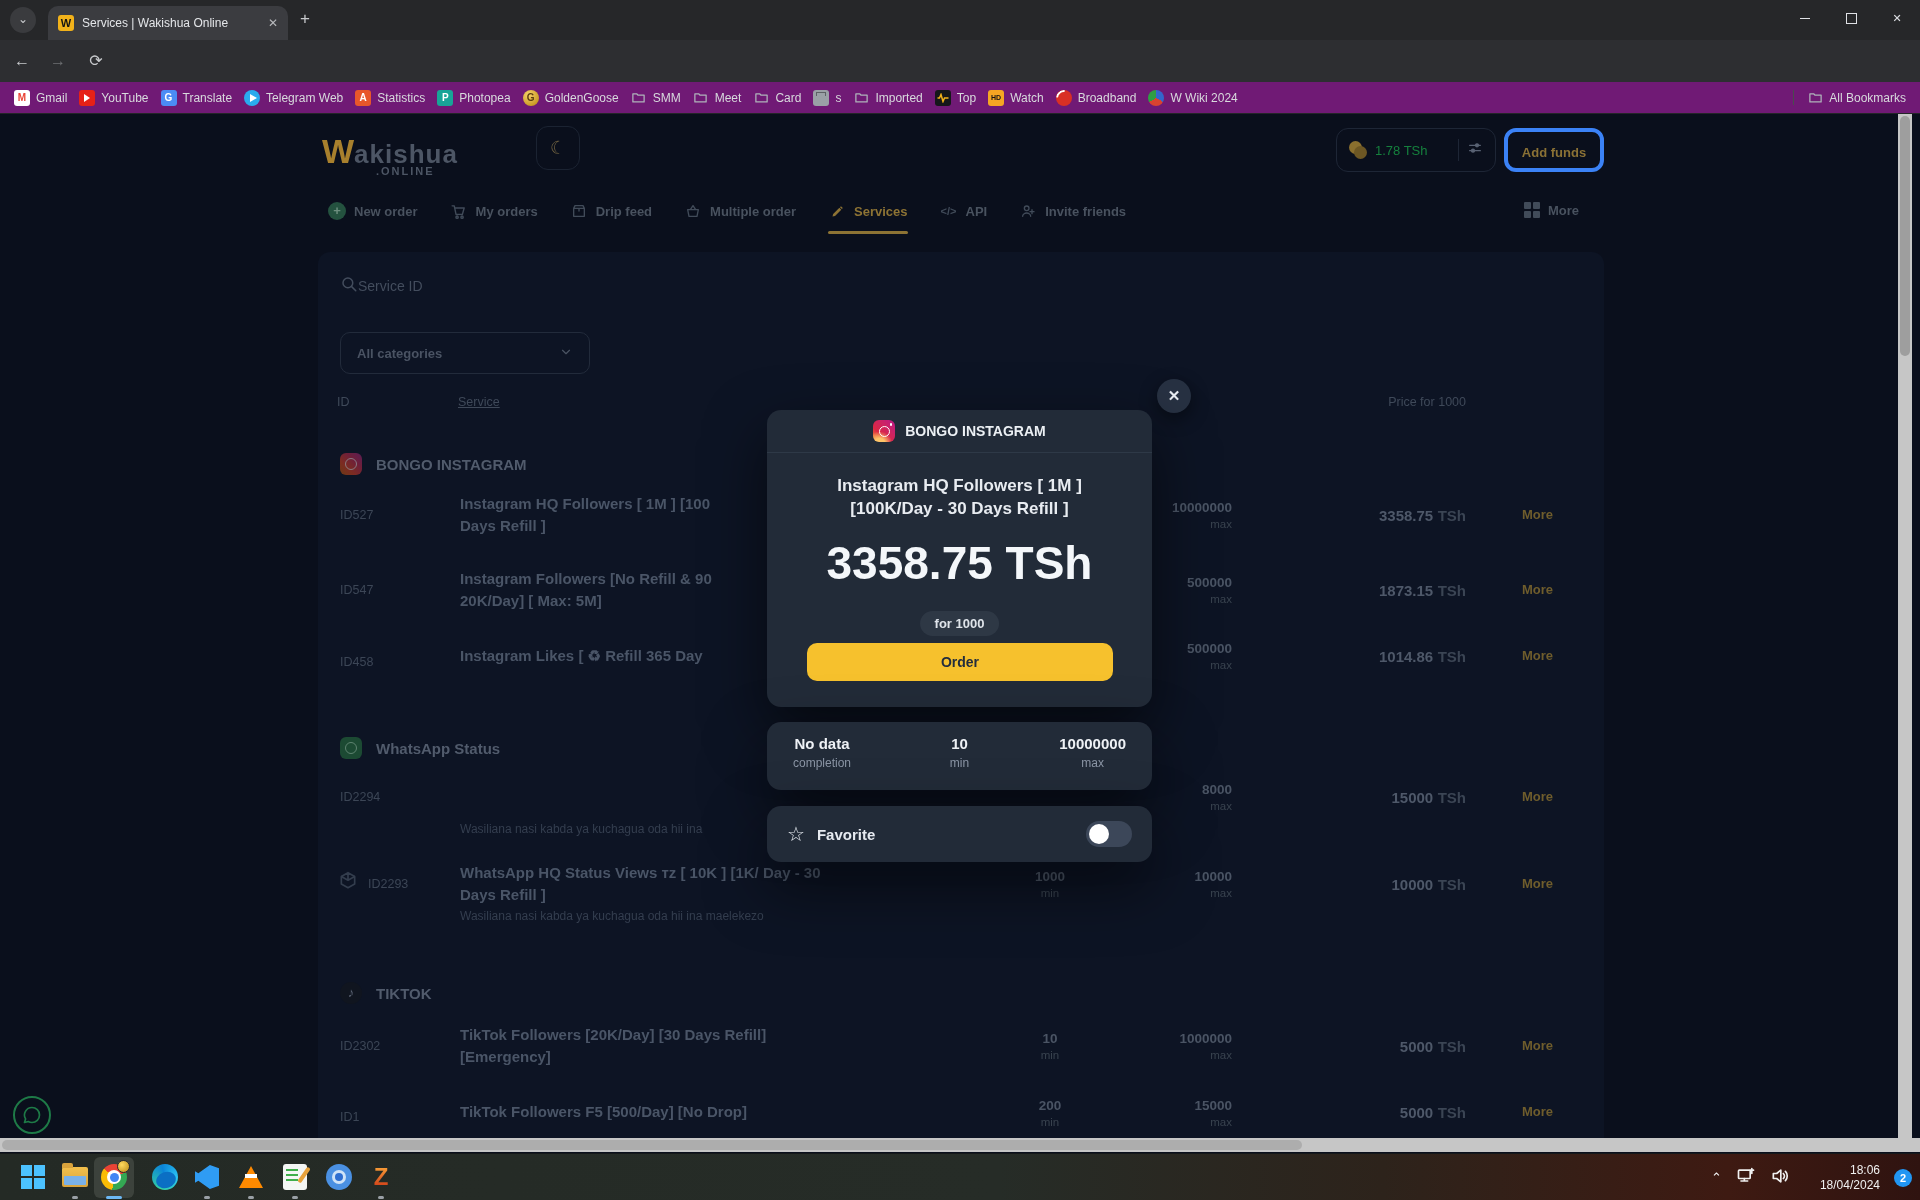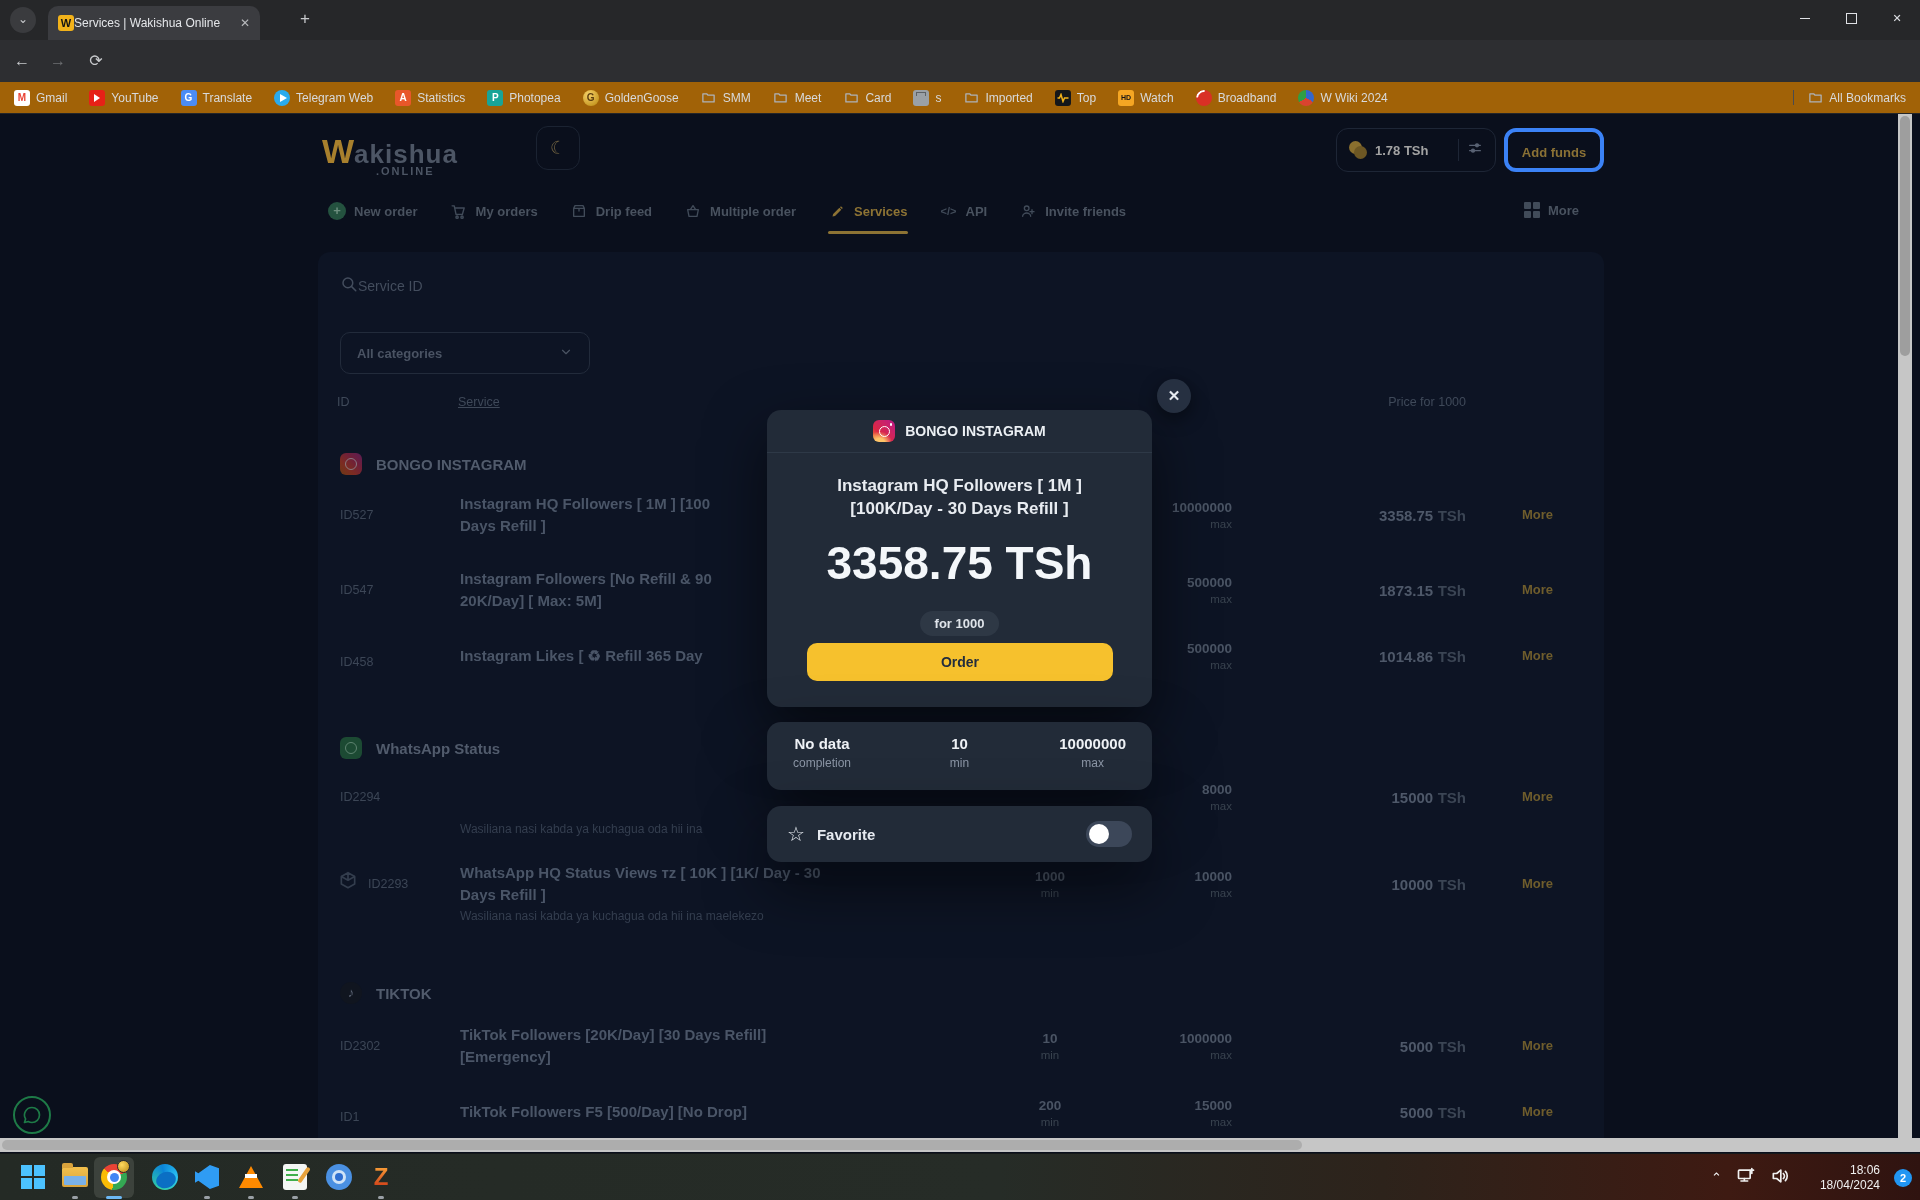--- a/index.html
+++ b/index.html
@@ -3,22 +3,22 @@
 <meta charset="utf-8">
 <style>
   * { margin:0; padding:0; box-sizing:border-box; }
   html,body { width:1920px; height:1200px; overflow:hidden; background:#0a0f1c;
               font-family:"Liberation Sans", sans-serif; }
 
   
   #tabstrip { position:absolute; left:0; top:0; width:1920px; height:40px; background:#262729; }
   #tabsearch { position:absolute; left:10px; top:7px; width:26px; height:26px; border-radius:50%;
                background:#3a3b3e; color:#c8cacd; text-align:center; line-height:24px; font-size:12px; }
-  #activetab { position:absolute; left:48px; top:6px; width:212px; height:34px; background:#3b3c40;
-               border-radius:10px 10px 0 0; display:flex; align-items:center; padding:0 10px; }
+  #activetab { position:absolute; left:48px; top:6px; width:240px; height:34px; background:#3b3c40;
+               border-radius:10px 10px 0 0; display:flex; align-items:center; padding:0 10px; gap:8px; }
   .favicon-w { width:16px; height:16px; border-radius:3px; background:#f2b21a; color:#141414;
                font-weight:bold; font-size:11px; text-align:center; line-height:16px; }
   .favicon-w::after { content:"W"; }
   #tabtitle { color:#e4e6e9; font-size:12px; white-space:nowrap; overflow:hidden; flex:1; }
   #tabclose { color:#b7b9bc; font-size:12px; }
   #newtab { position:absolute; left:300px; top:9px; color:#c8cacd; font-size:17px; }
   #wincontrols { position:absolute; right:0; top:0; height:36px; display:flex; }
   .winbtn { width:46px; height:36px; display:flex; align-items:center; justify-content:center; color:#dfe1e5; font-size:11px; }
   .win-min::after { content:""; width:10px; height:1px; background:#dfe1e5; }
   .win-max::after { content:""; width:9px; height:9px; border:1px solid #dfe1e5; }
@@ -32,22 +32,22 @@
   .omni-right { margin-left:auto; display:flex; gap:18px; align-items:center; }
   .toolbar-ext { position:absolute; top:48px; display:flex; align-items:center; gap:16px; }
   .ext-sep { width:1px; height:18px; background:#55565a; }
   .gicon { color:#c8cacd; }
   #avatar { width:26px; height:26px; border-radius:50%;
             background:radial-gradient(circle at 65% 30%, #f9c04b 0 35%, #7b4397 70%, #3a2450 100%); position:relative; overflow:hidden; }
   #avatar::after { content:""; position:absolute; left:6px; top:10px; width:14px; height:12px;
                    background:#201530; border-radius:40% 60% 30% 40%; transform:rotate(-15deg); }
   #menudots { color:#c8cacd; font-size:13px; letter-spacing:0; line-height:5px; }
 
-  #bookmarksbar { position:absolute; left:0; top:82px; width:1920px; height:32px; background:#a16207;
-                  display:flex; align-items:center; padding:0 14px; gap:22px; border-bottom:1px solid #242528; }
+  #bookmarksbar { position:absolute; left:0; top:82px; width:1920px; height:32px; background:#701a75;
+                  display:flex; align-items:center; padding:0 14px; gap:12px; border-bottom:1px solid #242528; }
   .bm { display:flex; align-items:center; gap:6px; color:#d8dadd; font-size:12px; white-space:nowrap; }
   .bmi { width:16px; height:16px; border-radius:3px; display:flex; align-items:center; justify-content:center;
          font-size:10px; font-weight:bold; flex:0 0 16px; }
   .bmi.gmail { background:#fff; color:#ea4335; } .bmi.gmail::after{content:"M";}
   .bmi.youtube { background:#e62117; } .bmi.youtube::after{content:""; border-left:6px solid #fff; border-top:4px solid transparent; border-bottom:4px solid transparent;}
   .bmi.translate { background:#4b8cf5; color:#fff; } .bmi.translate::after{content:"G";}
   .bmi.telegram { background:#2aabee; border-radius:50%; } .bmi.telegram::after{content:""; border-left:7px solid #fff; border-top:4px solid transparent; border-bottom:4px solid transparent; margin-left:2px;}
   .bmi.stats { background:#e8572a; color:#fff; } .bmi.stats::after{content:"A";}
   .bmi.photopea { background:#18a497; color:#fff; } .bmi.photopea::after{content:"P";}
   .bmi.goose { background:radial-gradient(circle at 35% 30%, #f7d26a, #b8860b); border-radius:50%; color:#5b3c0e; } .bmi.goose::after{content:"G";}
@@ -70,21 +70,21 @@
   #logo .lw { font-size:34px; font-weight:bold; color:#a8802d; }
   #logo .lr { font-size:26px; font-weight:bold; color:#4d5665; letter-spacing:1px; }
   #logo .ltld { display:block; margin-left:54px; margin-top:-6px; font-size:11px; font-weight:bold; letter-spacing:2px; color:#4d5665; }
   #moonbtn { position:absolute; left:218px; top:12px; width:44px; height:44px; border-radius:12px;
              border:1px solid #1b2332; color:#6f6140; font-size:18px; text-align:center; line-height:42px; }
   #balance { position:absolute; left:1018px; top:14px; width:160px; height:44px; border-radius:12px;
              border:1px solid #1e2636; display:flex; align-items:center; padding:0 12px; gap:8px; }
   .coin { width:18px; height:18px; position:relative; }
   .coin::before, .coin::after { content:""; position:absolute; width:13px; height:13px; border-radius:50%; background:#8a6f2e; }
   .coin::after { left:5px; top:5px; background:#6d5724; }
-  #balance .bal-txt { color:#a3a3a3; font-size:13px; font-weight:bold; }
+  #balance .bal-txt { color:#15803d; font-size:13px; font-weight:normal; }
   #balance .bal-sep { width:1px; height:22px; background:#1e2636; margin-left:auto; }
   #addfunds { position:absolute; left:1186px; top:14px; width:100px; height:44px; border-radius:12px;
               border:4px solid #3b82f6; color:#8a7135; font-size:13px; font-weight:bold; text-align:center; line-height:42px; }
 
   
   #mainnav { position:absolute; left:10px; top:88px; display:flex; gap:32px; align-items:center; }
   .navitem { display:flex; align-items:center; gap:8px; color:#49525f; font-size:13px; font-weight:bold; white-space:nowrap; }
   .navitem .nicon { width:18px; height:18px; display:flex; align-items:center; justify-content:center; color:#414b59; }
   .navitem.active { color:#8d7334; position:relative; }
   .navitem.active .nicon { color:#8d7334; }

